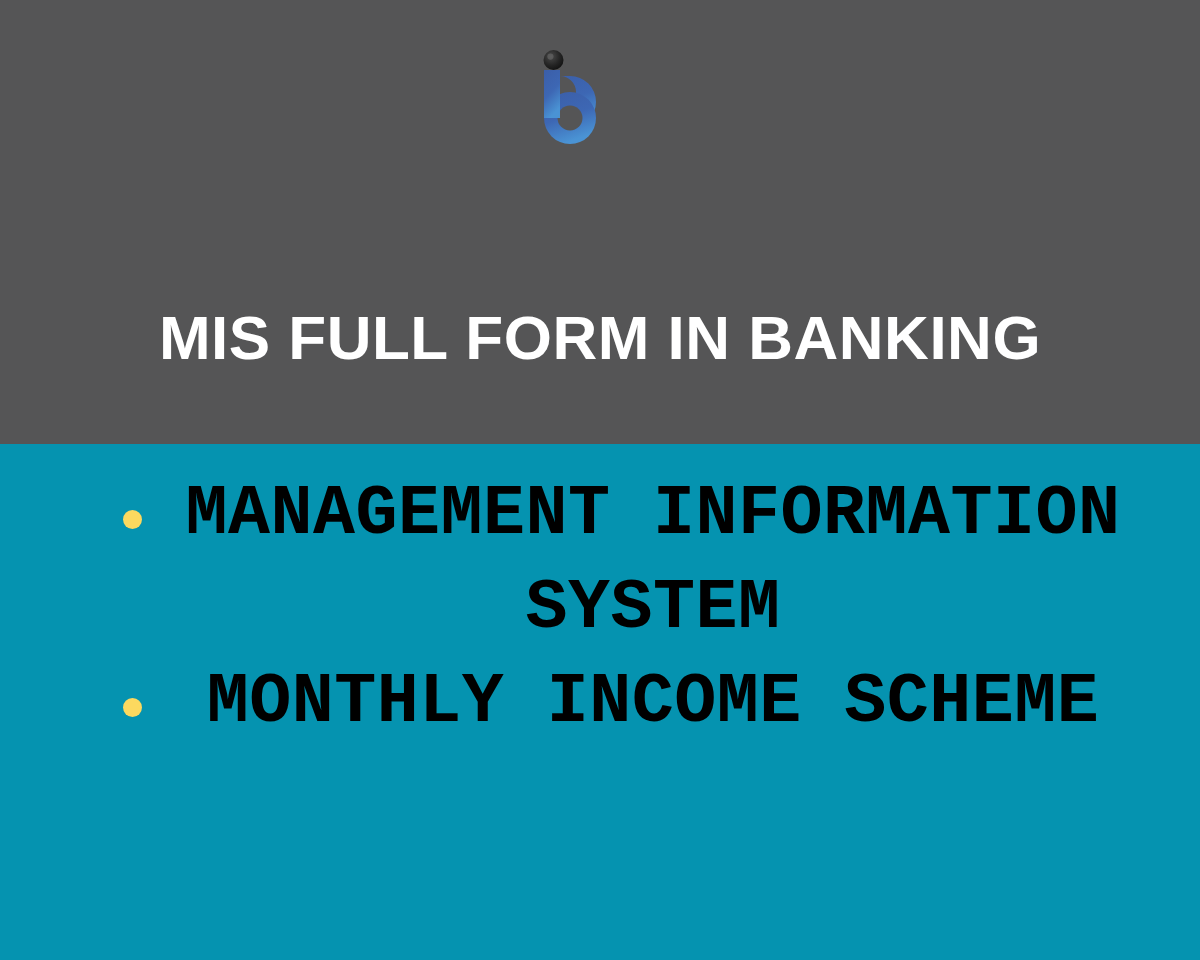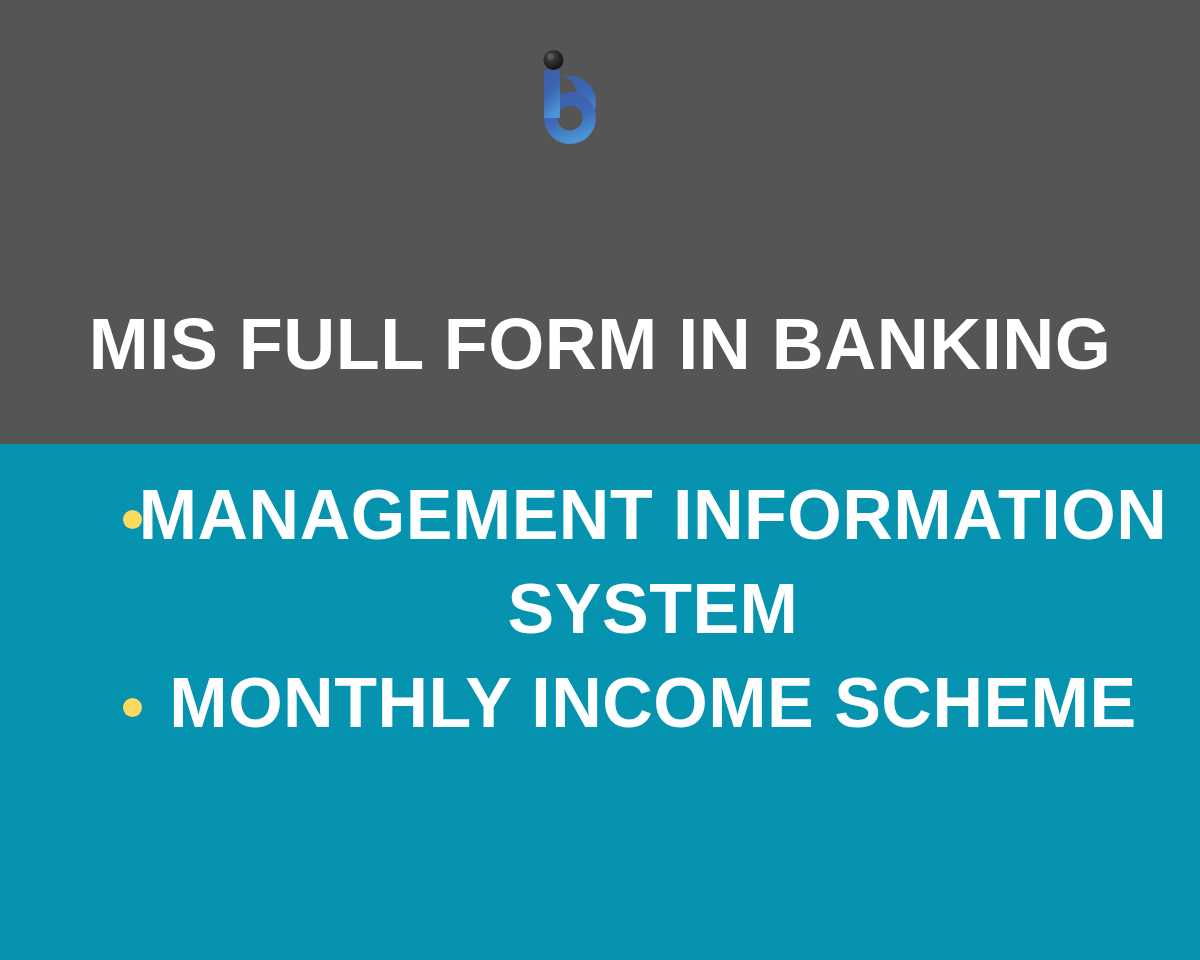--- a/index.html
+++ b/index.html
@@ -49,21 +49,21 @@
   
   .poster-title {
     position: absolute;
     left: 0;
     top: 248px;
     width: 1200px;
     text-align: center;
     color: #ffffff;
     font-family: "Liberation Sans", sans-serif;
     font-weight: 700;
-    font-size: 72px;
+    font-size: 62px;
     line-height: 96px;
     letter-spacing: 0.5px;
     text-transform: uppercase;
     transform: scaleX(1.0);
     transform-origin: center center;
     white-space: nowrap;
   }
 
   
   .teal-panel {
@@ -102,22 +102,22 @@
     height: 19px;
     border-radius: 50%;
     background: #fcd95f;
   }
 
   .bullet-text {
     display: block;
     width: 1070px;
     margin: 0 0 0 118px;
     text-align: center;
-    color: #ffffff;
-    font-family: Liberation Sans, sans-serif;
+    color: #000000;
+    font-family: Liberation Mono, monospace;
     font-weight: 700;
     font-size: 70px;
     line-height: 94px;
     letter-spacing: 0.5px;
     text-transform: uppercase;
   }
 </style>
 </head>
 <body>
 

